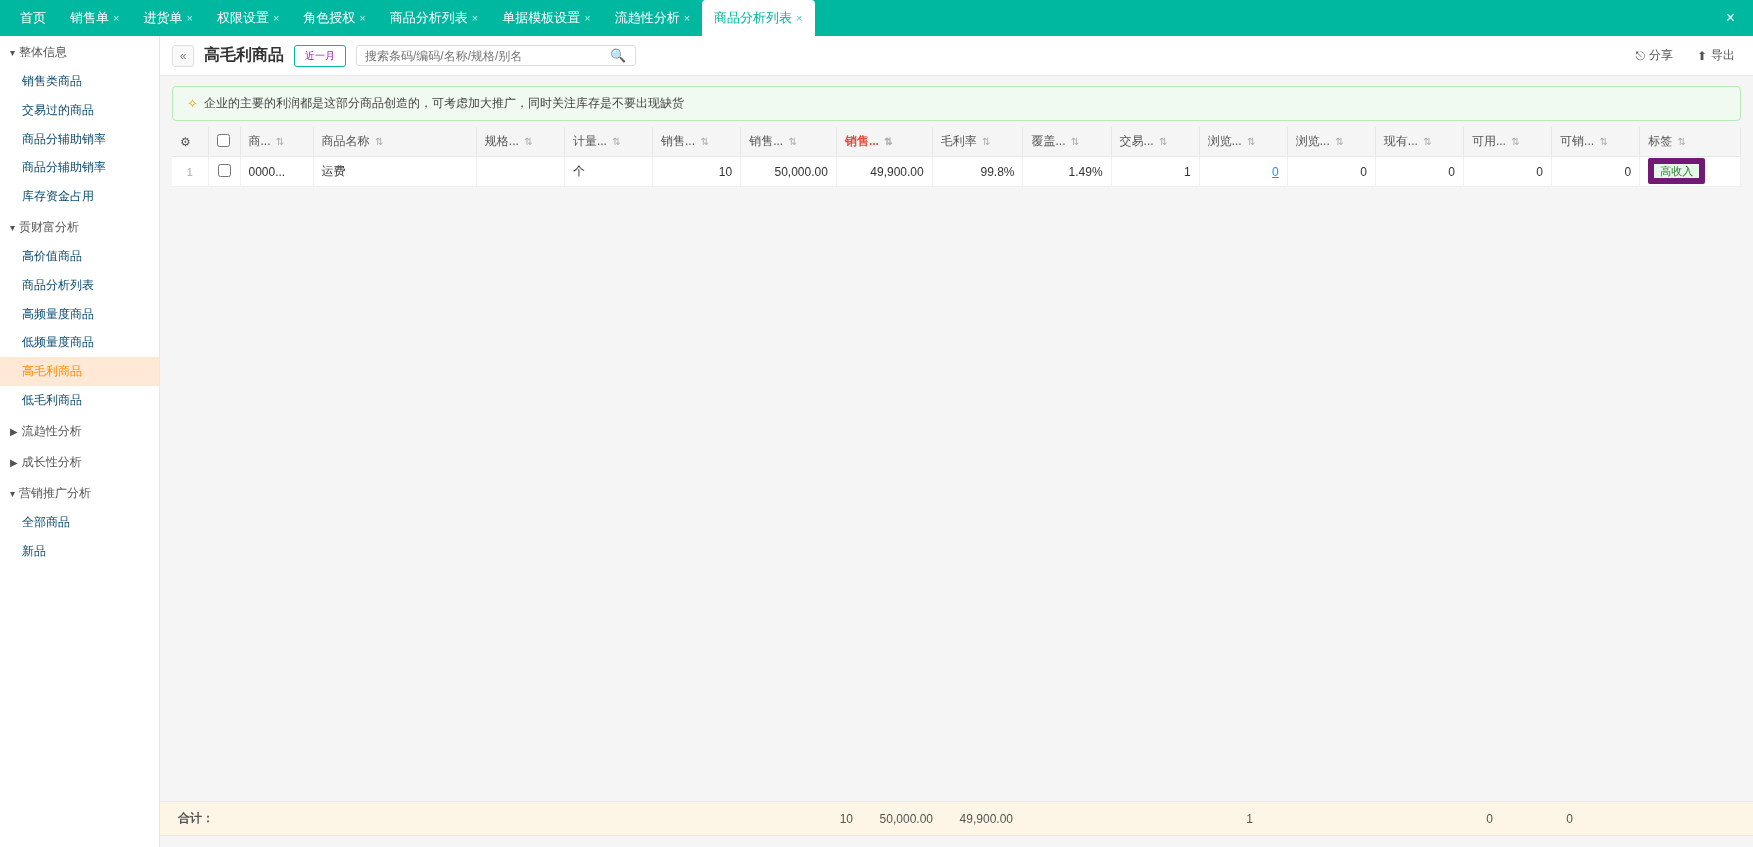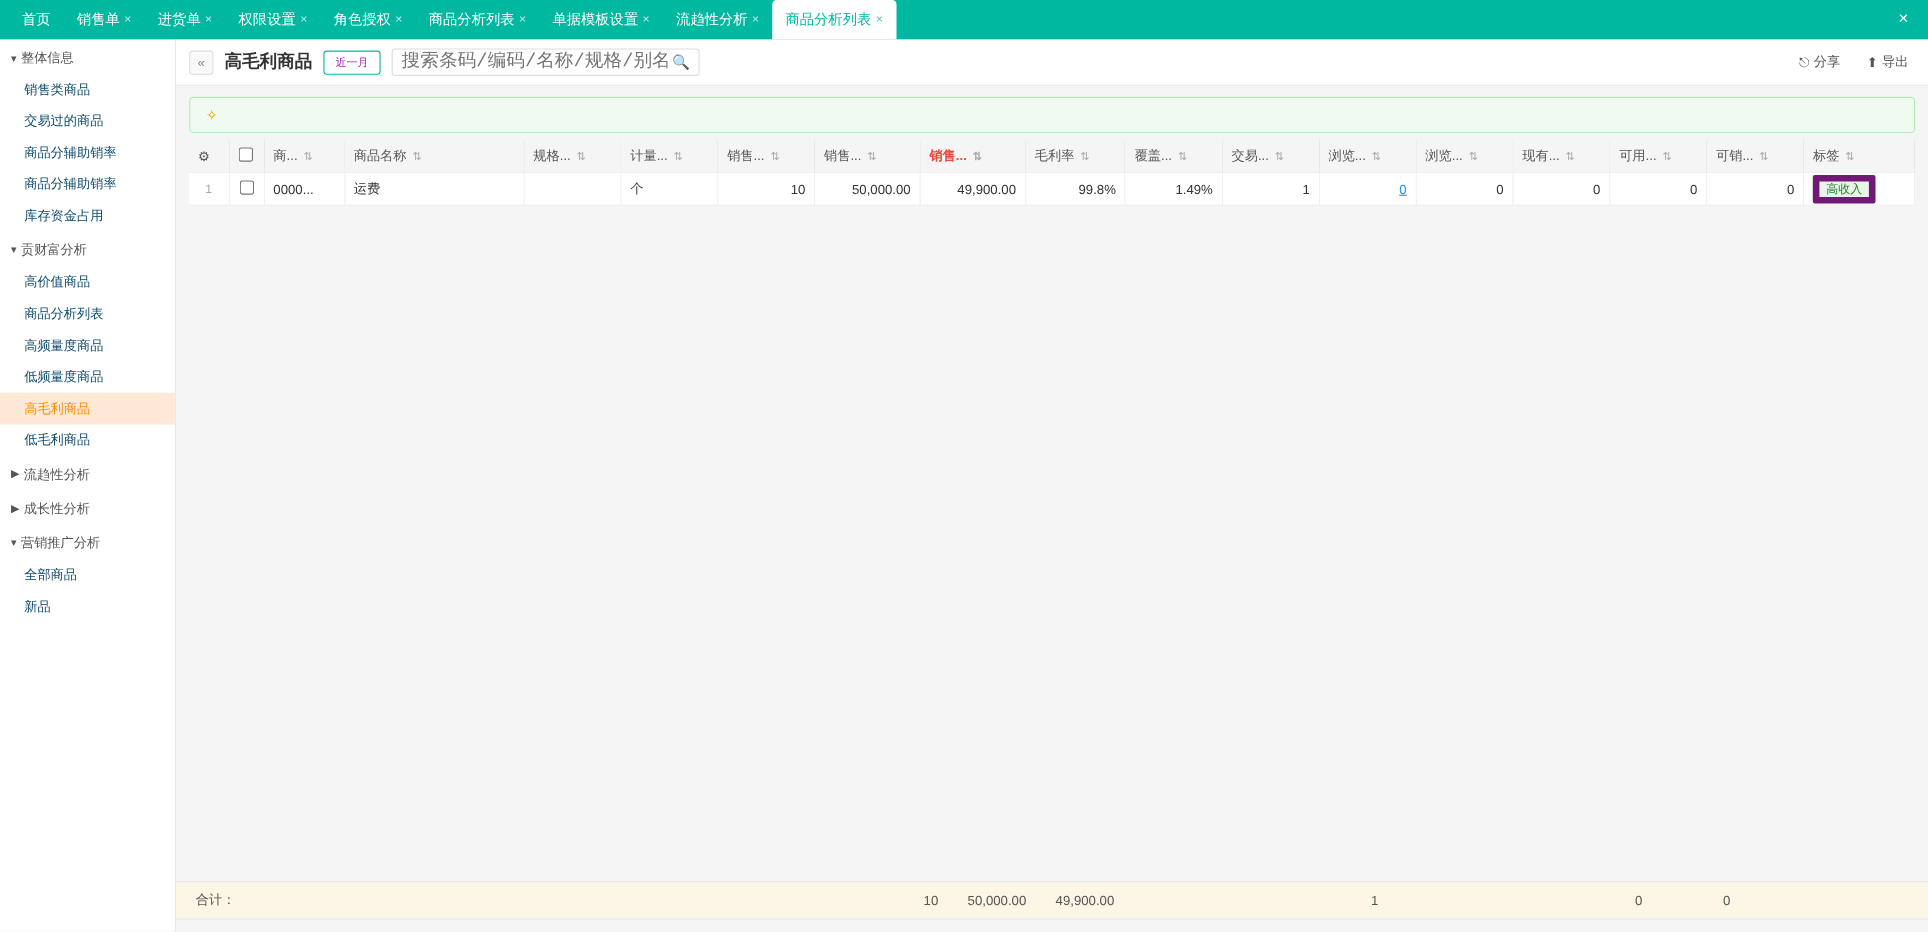--- a/index.html
+++ b/index.html
@@ -52,21 +52,21 @@
     }
     .page-title { font-size: 16px; font-weight: bold; color: #333; }
     .filter-btn {
       padding: 3px 10px; border: 1px solid #00b8a0; border-radius: 3px; color: #a21caf;
       cursor: pointer; font-size: 10px; background: #fff;
     }
     .search-box {
       display: flex; align-items: center; border: 1px solid #ddd; border-radius: 3px;
       padding: 2px 8px; gap: 4px; background: #fff; flex: 1; max-width: 280px;
     }
-    .search-box input { border: none; outline: none; font-size: 17px; color: #15803d; width: 100%; background: transparent; font-family: Liberation Mono, monospace; }
+    .search-box input { border: none; outline: none; font-size: 12px; color: #15803d; width: 100%; background: transparent; }
     .search-icon { color: #aaa; font-size: 13px; cursor: pointer; }
     .header-spacer { flex: 1; }
     .header-actions { display: flex; gap: 12px; align-items: center; }
     .action-btn {
       display: flex; align-items: center; gap: 4px; color: #555; cursor: pointer;
       font-size: 12px; padding: 3px 6px; border-radius: 3px;
     }
 
     
     .alert-banner {
@@ -97,21 +97,21 @@
       background: #e8f5e9; color: #2e7d32; border: 6px solid #701a75;
       padding: 1px 6px; border-radius: 2px; font-size: 11px;
     }
     .link-val { color: #1890ff; text-decoration: underline; cursor: pointer; }
 
     
     .footer-bar {
       display: flex; align-items: center; background: #fdf5e6; border-top: 1px solid #e8e8e8;
       padding: 6px 12px; font-size: 12px; color: #555; min-height: 34px; gap: 0;
     }
-    .footer-label { padding: 0 20px 0 6px; font-weight: 400; }
+    .footer-label { padding: 0 20px 0 6px; font-weight: 700; }
     .footer-cell { min-width: 80px; text-align: right; padding: 0 8px; }
 
     
     .scrollbar-area { height: 12px; background: #f5f5f5; border-top: 1px solid #e8e8e8; }
   </style>
 </head>
 <body>
 
 <div class="top-nav">
   <div class="nav-item">
@@ -240,20 +240,21 @@
         </div>
         <div class="action-btn">
           <span>⬆</span>
           <span>导出</span>
         </div>
       </div>
     </div>
 
     <div class="alert-banner">
       <span class="alert-icon">✧</span>
+      <span>企业的主要的利润都是这部分商品创造的，可考虑加大推广，同时关注库存是不要出现缺货</span>
     </div>
 
     <div class="table-container">
       <table>
         <thead>
           <tr>
             <th style="width:36px">
               <span>⚙</span>
             </th>
             <th style="width:32px">

